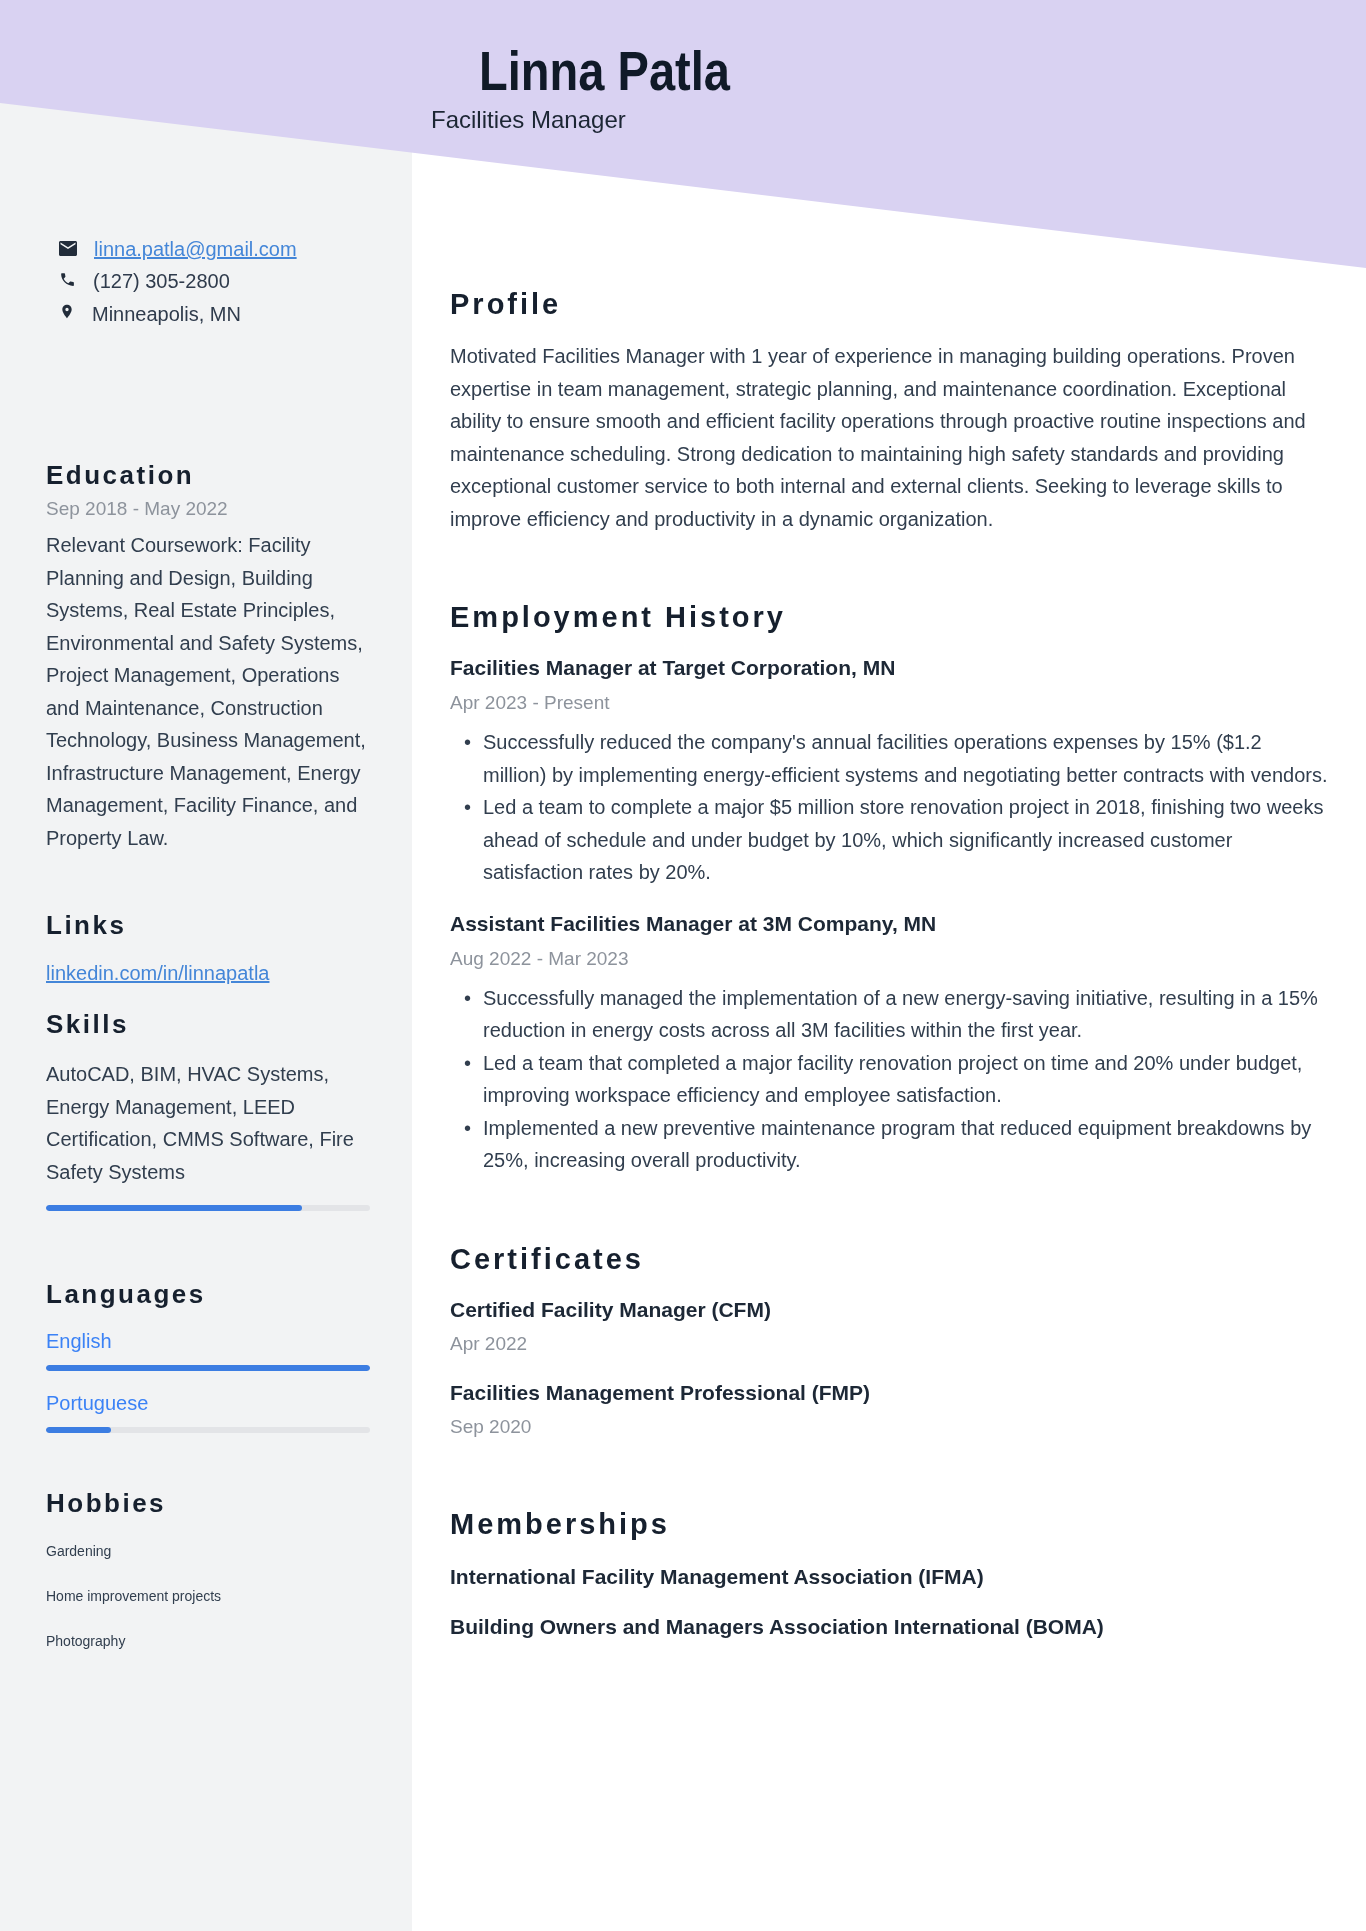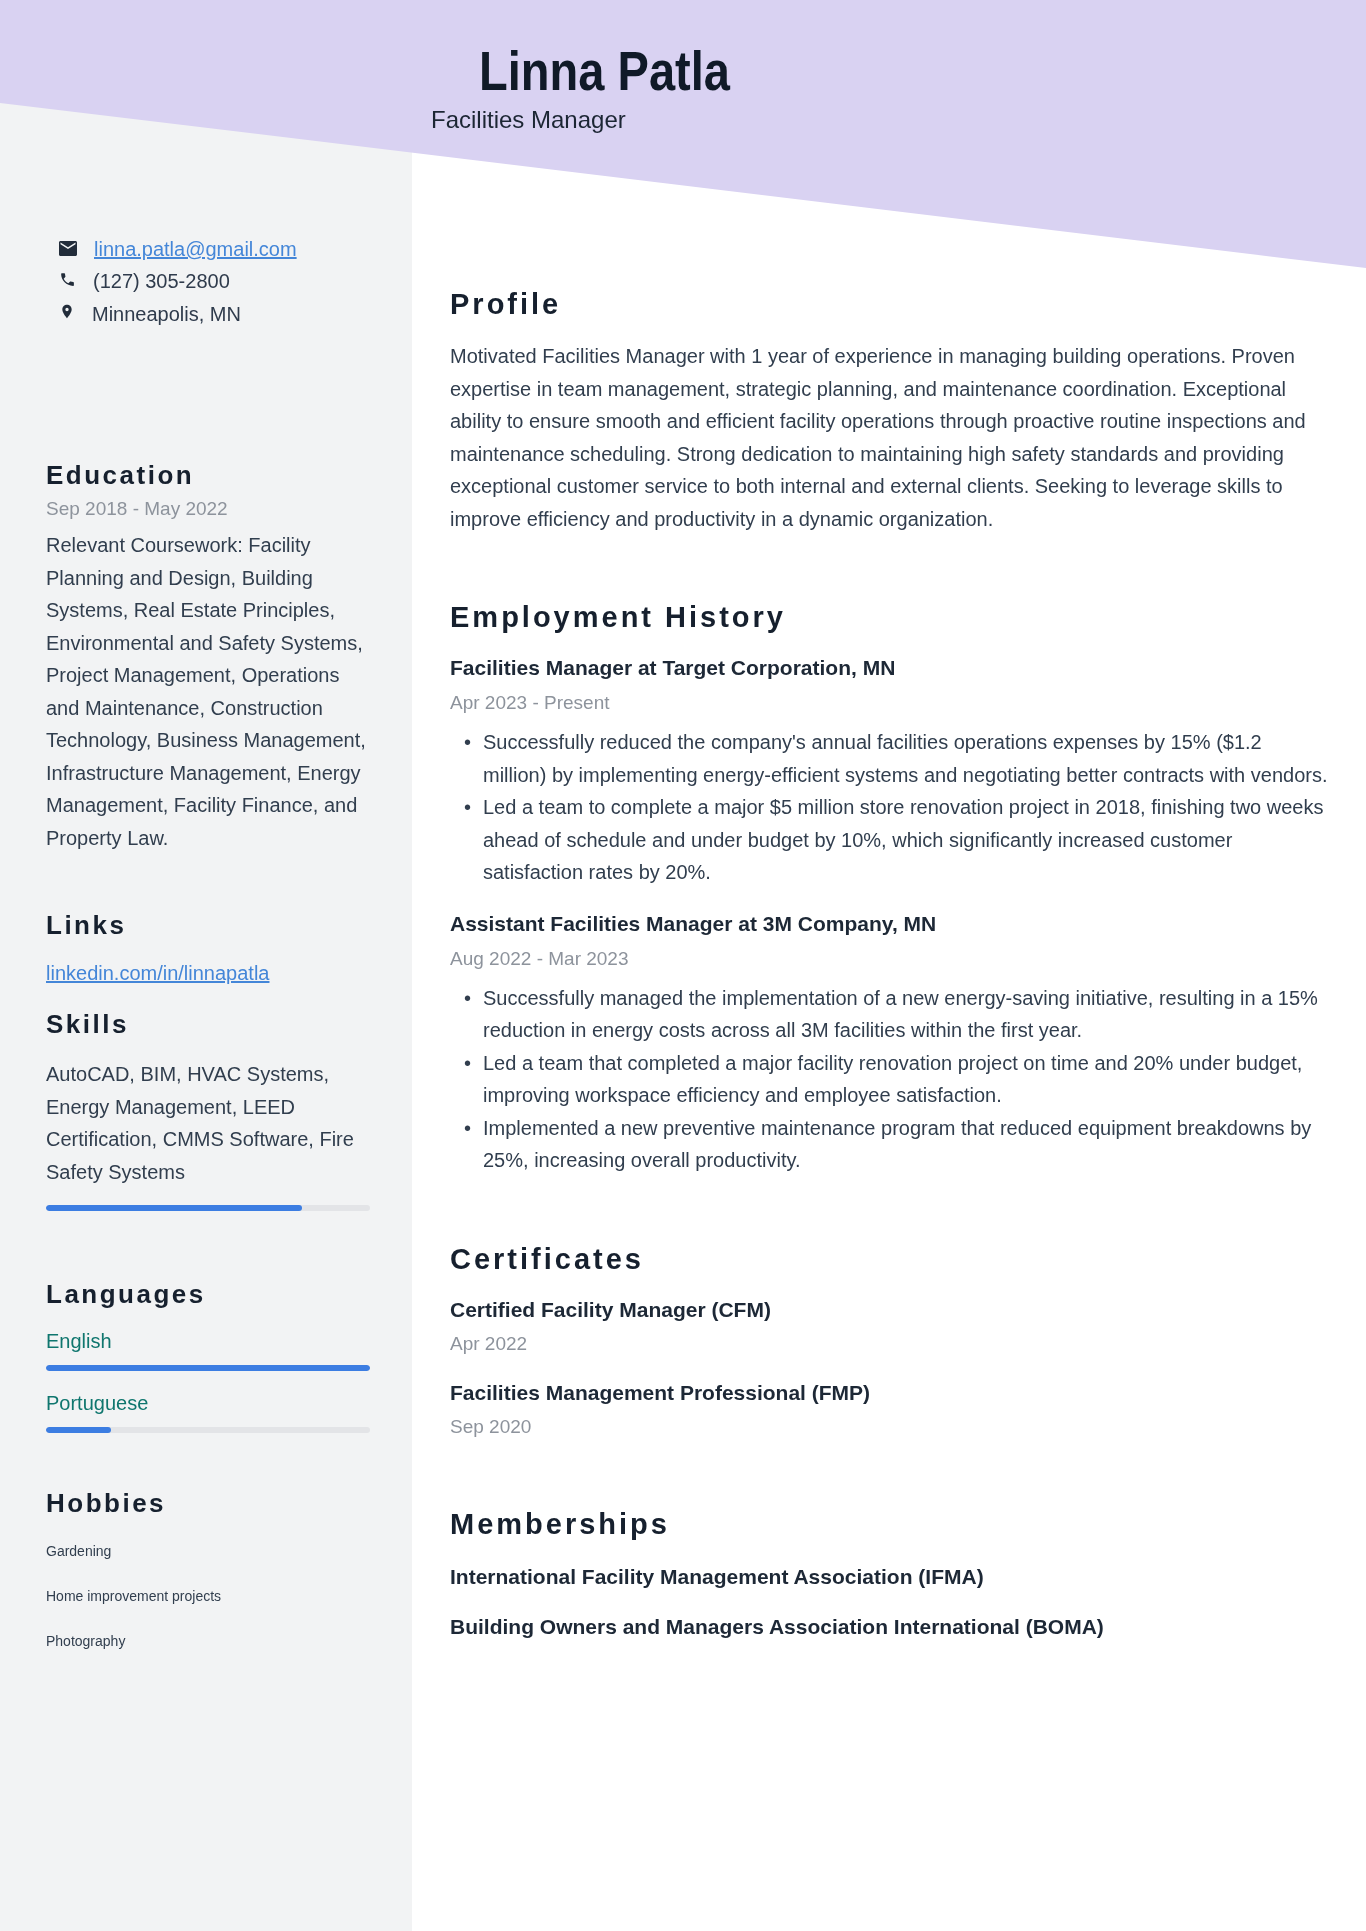--- a/index.html
+++ b/index.html
@@ -36,21 +36,21 @@
   .coursework{margin-top:9px;}
   .links-heading{margin-top:56px;}
   .side-link{display:inline-block;margin-top:22px;font-size:20px;}
   .skills-heading{margin-top:24px;}
   .skills-text{margin-top:19px;}
   .bar{height:6px;border-radius:3px;background:#e3e4e7;margin-top:12px;overflow:hidden;}
   .bar-fill{height:6px;border-radius:3px;background:#3c7de2;}
   .skills-bar{margin-top:17px;}
   .lang-heading{margin-top:68px;}
   .lang-row{margin-top:21px;}
-  .lang-name{font-size:20px;color:#0f766e;}
+  .lang-name{font-size:20px;color:#3b82f6;}
   .hobbies-heading{margin-top:55px;}
   .hobby-item{font-size:14px;color:#313e4e;margin-top:21px;line-height:24px;}
   .hobby-item:first-of-type{margin-top:24px;}
   
   .main{position:absolute;left:450px;top:0;width:880px;padding-top:288px;}
   .main-heading{font-size:29px;font-weight:700;letter-spacing:3px;color:#16202e;line-height:32px;}
   .profile-text{margin-top:20px;font-size:20px;line-height:32.5px;}
   .employment-heading{margin-top:66px;}
   .job{margin-top:22px;}
   .job-title{font-size:21px;font-weight:700;color:#1d2836;line-height:26px;}

